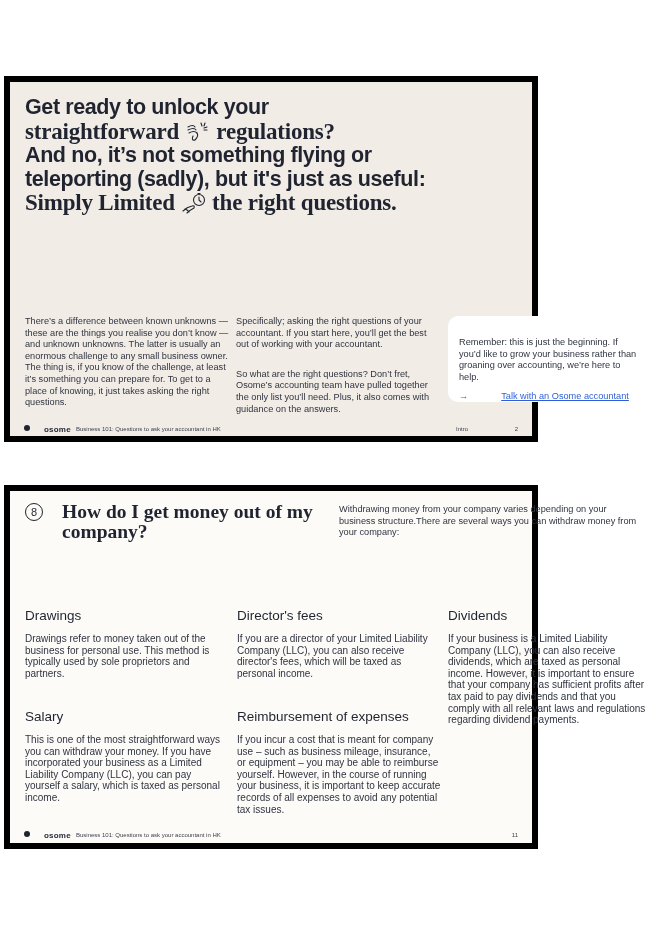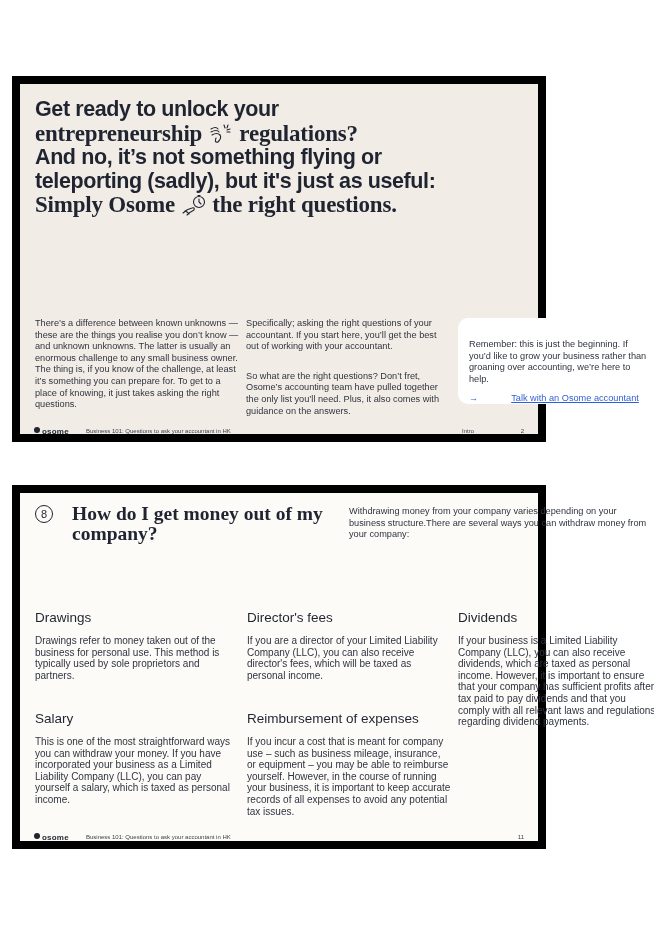--- a/index.html
+++ b/index.html
@@ -1,21 +1,21 @@
 <!DOCTYPE html>
 <html><head>
 <meta charset="utf-8">
 <style>
   * { box-sizing: border-box; margin: 0; padding: 0; }
   html, body { width: 654px; height: 925px; background: #ffffff; overflow: hidden; }
   body { position: relative; font-family: "Liberation Sans", sans-serif; color: #1f2430; }
 
   .slide {
-    position: absolute; left: 12px; width: 534px;
-    border: 8px solid #000000;
+    position: absolute; left: 4px; width: 534px;
+    border: 6px solid #000000;
   }
   .slide-1 { top: 76px; height: 366px; background: #f2ece6; }
   .slide-2 { top: 485px; height: 364px; background: #fcfbf8; }
 
   
   .hero {
     position: absolute; left: 15px; top: 14px; width: 420px;
     font-size: 21.5px; line-height: 23.5px; color: #1f2430; letter-spacing: -0.4px;
   }
   .hero .sans { font-family: "Liberation Sans", sans-serif; }
@@ -38,21 +38,21 @@
     display: flex; align-items: center; gap: 4px; margin-top: 8px; color: #2f5fd6;
   }
   .callout .cta a { color: #2f5fd6; text-decoration: underline; cursor: pointer; margin-left: 29px; }
 
   .footer {
     position: absolute; left: 14px; right: 14px; height: 12px;
     display: flex; align-items: center; font-size: 6px; color: #3a3f4a;
   }
   .slide-1 .footer { top: 341px; }
   .slide-2 .footer { top: 338px; }
-  .logo { display: flex; gap: 2px; font-size: 8px; font-weight: bold; color: #1f2430; letter-spacing: 0.2px; width: 52px; }
+  .logo { display: flex; gap: 14px; font-size: 8px; font-weight: bold; color: #1f2430; letter-spacing: 0.2px; width: 52px; }
   .logo .dot { width: 6px; height: 6px; border-radius: 50%; background: #1f2430; display: inline-block; }
   .footer .doc-title { flex: 1; }
   .footer .section { width: 52px; }
   .footer .page { width: 10px; text-align: right; }
 
   
   .q-num {
     position: absolute; left: 15px; top: 12px; width: 18px; height: 18px;
     border: 1.3px solid #1f2430; border-radius: 50%;
     font-size: 11px; line-height: 16px; text-align: center; color: #1f2430;
@@ -73,32 +73,32 @@
   .m-director { left: 227px; top: 117px; }
   .m-reimb    { left: 227px; top: 218px; width: 205px; }
   .m-dividends{ left: 438px; top: 117px; }
 </style>
 </head>
 <body>
 
 <section class="slide slide-1">
   <h1 class="hero">
     <span class="sans">Get ready to unlock your</span><br>
-    <span class="serif">entrepreneurship</span>
+    <span class="serif">straightforward</span>
     <span class="doodle">
       <svg width="26" height="22" viewBox="0 0 26 22" fill="none" stroke="#1f2430" stroke-width="1.1" stroke-linecap="round">
         <path d="M3 6 Q8 3 10 6 M3 9 Q9 6 11 9 M4 12 Q9 9 12 12"></path>
         <path d="M12 12 Q14 15 10 19 Q6 20 8 15"></path>
         <path d="M16 2 l1 3 M20 2 l-1 3 M22 6 l-3 1 M22 9 l-3 0"></path>
       </svg>
     </span>
     <span class="serif">regulations?</span><br>
     <span class="sans">And no, it’s not something flying or</span><br>
     <span class="sans">teleporting (sadly), but it's just as useful:</span><br>
-    <span class="serif">Simply Osome</span>
+    <span class="serif">Simply Limited</span>
     <span class="doodle">
       <svg width="26" height="22" viewBox="0 0 26 22" fill="none" stroke="#1f2430" stroke-width="1.1" stroke-linecap="round">
         <circle cx="18" cy="8" r="5.5"></circle>
         <path d="M18 5 v3 l2 2"></path>
         <path d="M17 1.5 h2"></path>
         <path d="M2 19 Q6 15 11 14 Q14 13 13 16 Q9 18 6 21"></path>
         <path d="M4 17 Q7 18 8 20"></path>
       </svg>
     </span>
     <span class="serif">the right questions.</span>

